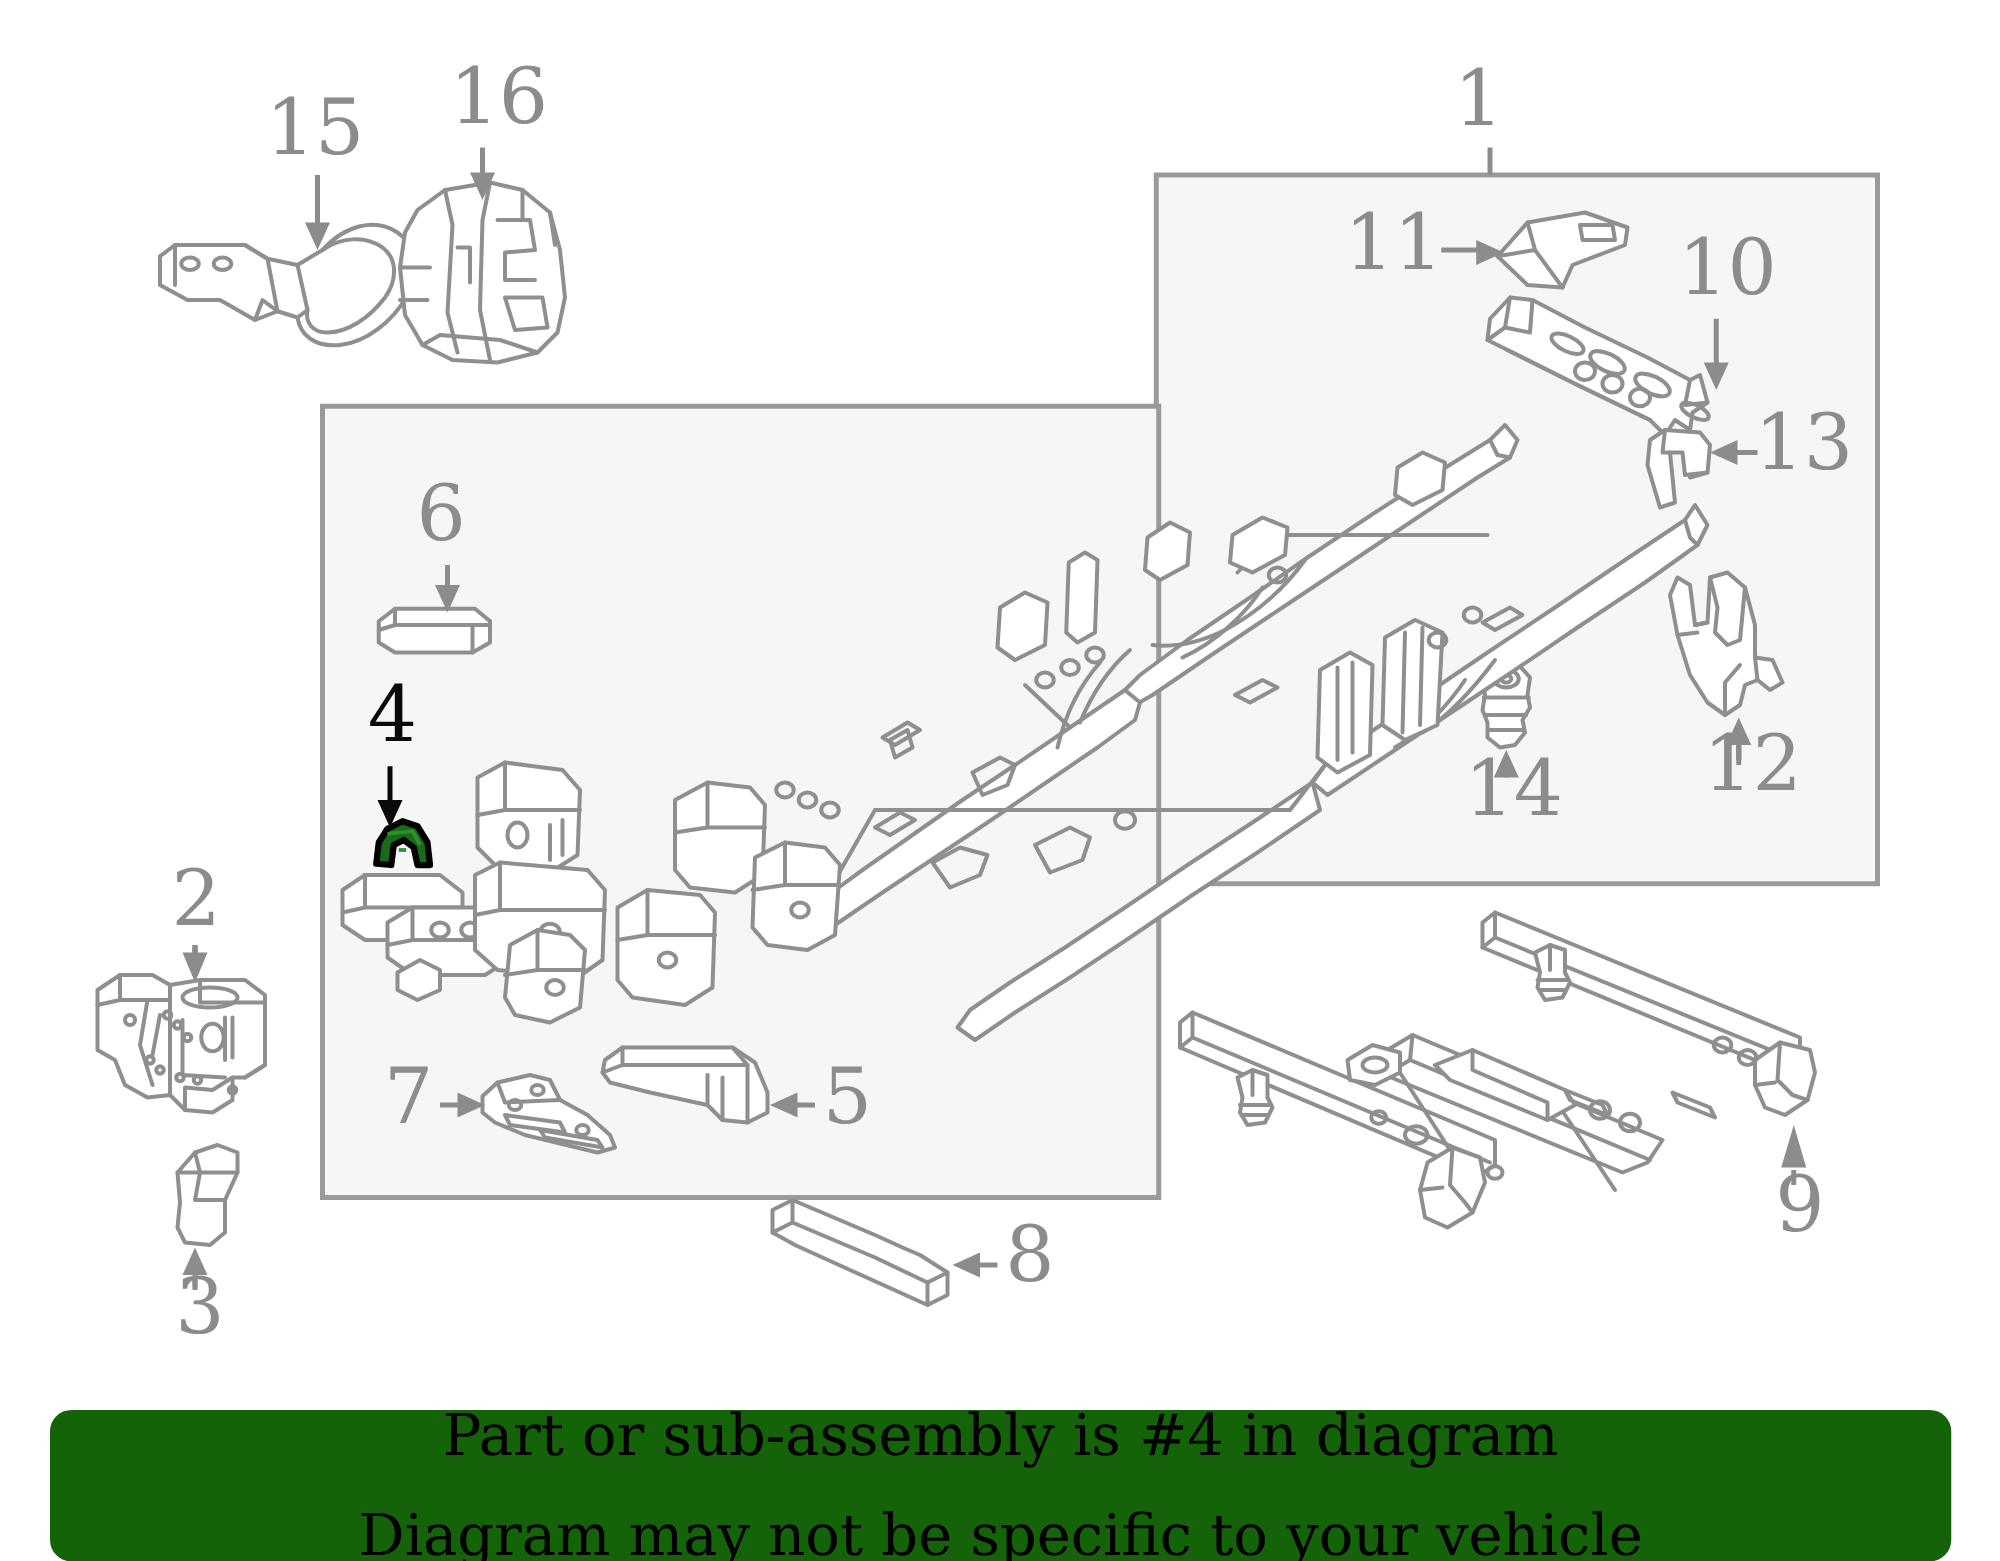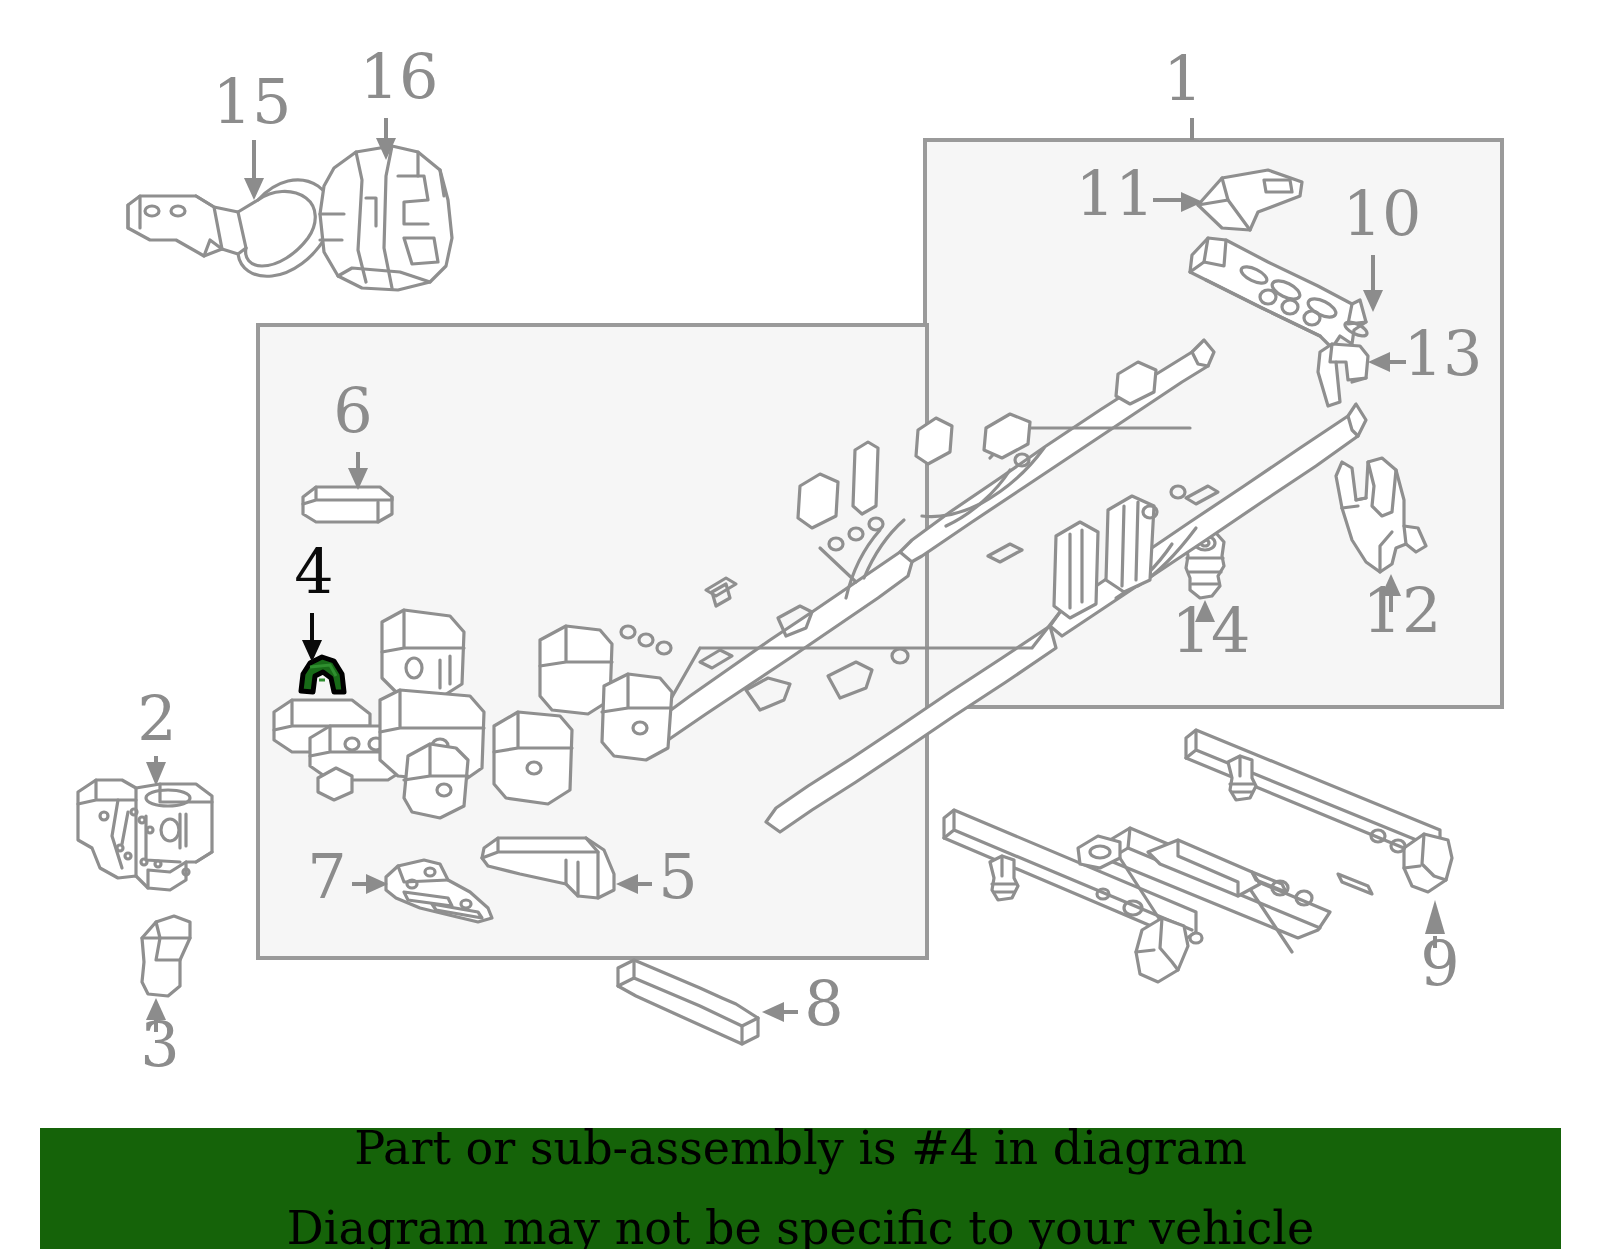--- a/index.html
+++ b/index.html
@@ -11,21 +11,21 @@
   .lead{stroke:#8c8c8c;stroke-width:4;fill:none;}
   .lead-hl{stroke:#0a0a0a;stroke-width:4;fill:none;}
   .arrowhead{fill:#8c8c8c;}
   .arrowhead-hl{fill:#0a0a0a;}
   .panel{fill:#f6f6f6;stroke:#9a9a9a;stroke-width:4;}
   .part{fill:#ffffff;stroke:#8f8f8f;stroke-width:3.2;stroke-linejoin:round;stroke-linecap:round;}
   .partline{fill:none;stroke:#8f8f8f;stroke-width:3.2;stroke-linejoin:round;stroke-linecap:round;}
   .hlpart{fill:#186b18;stroke:#000000;stroke-width:5;stroke-linejoin:round;}
   .hlinner{fill:none;stroke:#2f8f2f;stroke-width:3;}
   #banner{position:absolute;background:#156309;display:flex;flex-direction:column;
-          align-items:center;justify-content:center;}
+          align-items:center;justify-content:center;border-radius:17px;}
   #banner .bline{color:#000000;font-family:"DejaVu Serif",serif;font-size:46px;line-height:1.12;
                  white-space:nowrap;letter-spacing:0px;}
 </style>
 </head>
 <body>
 
 <div id="stage">
 
   <svg id="diagram" viewBox="0 0 1600 1249">
 

